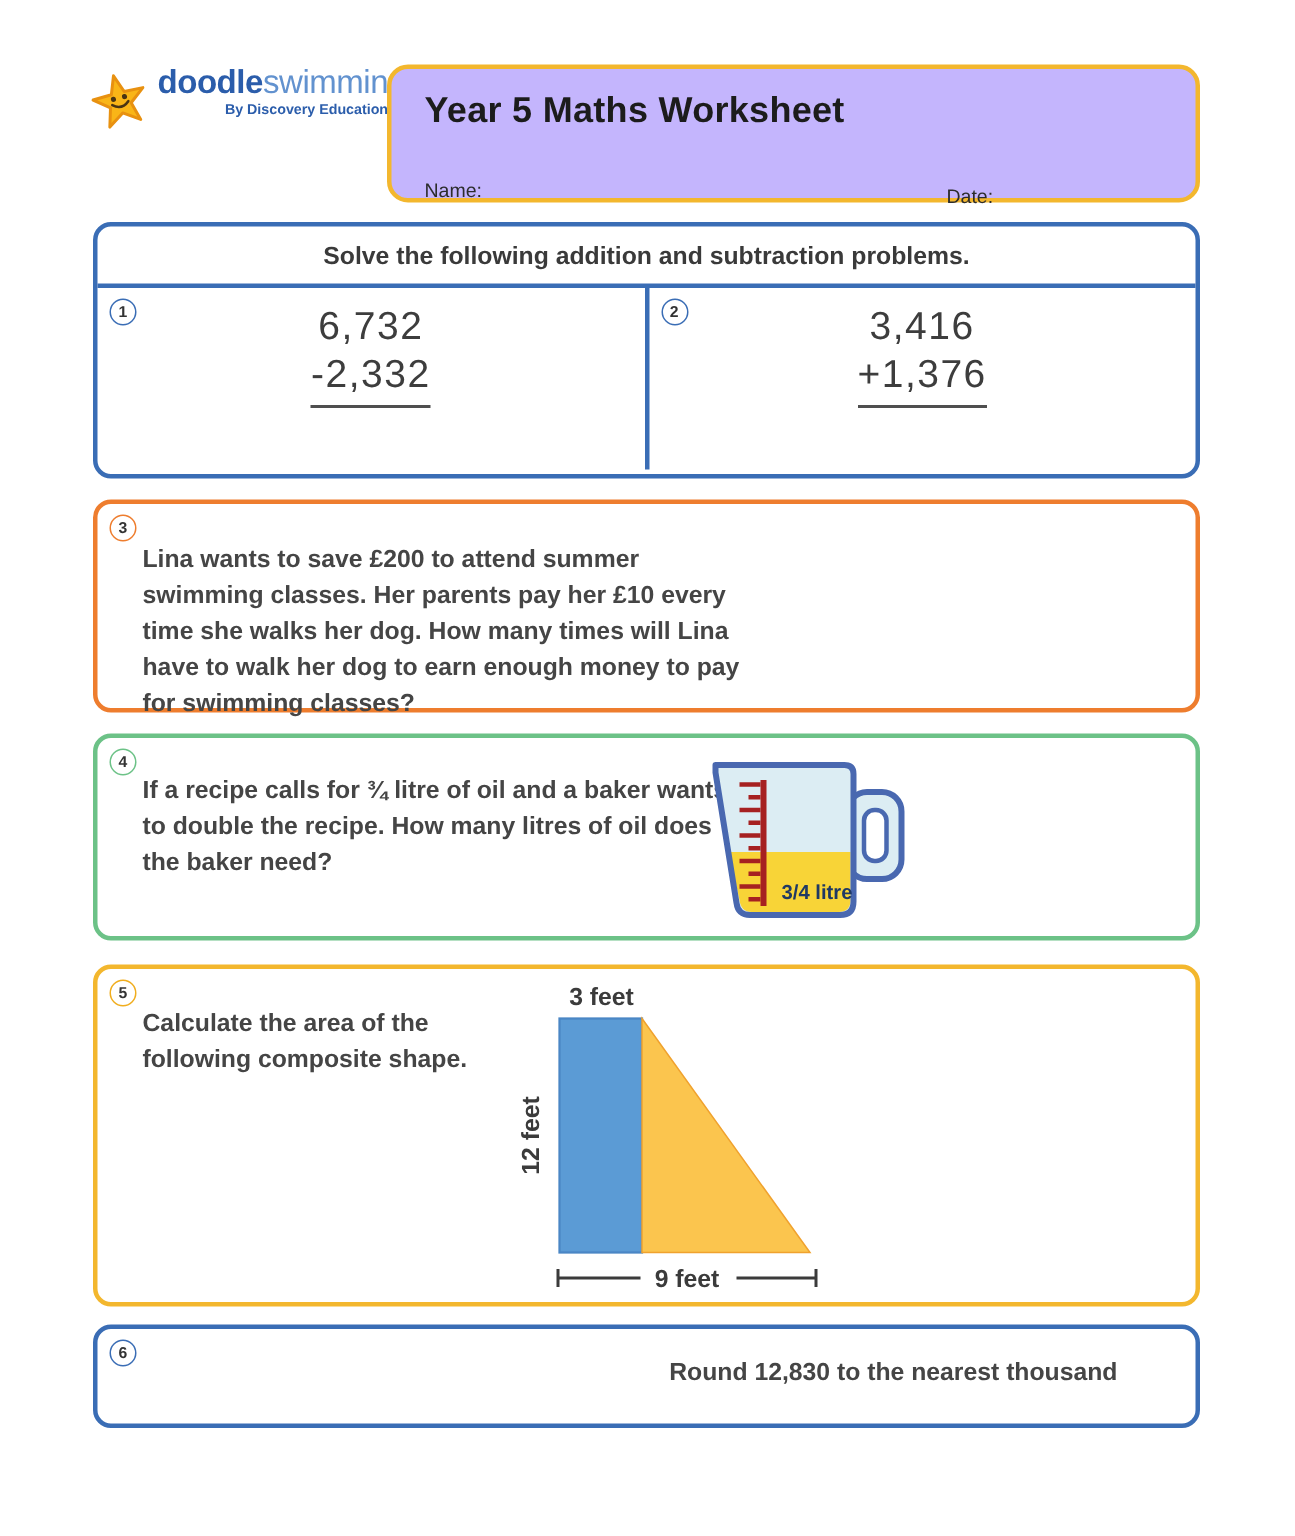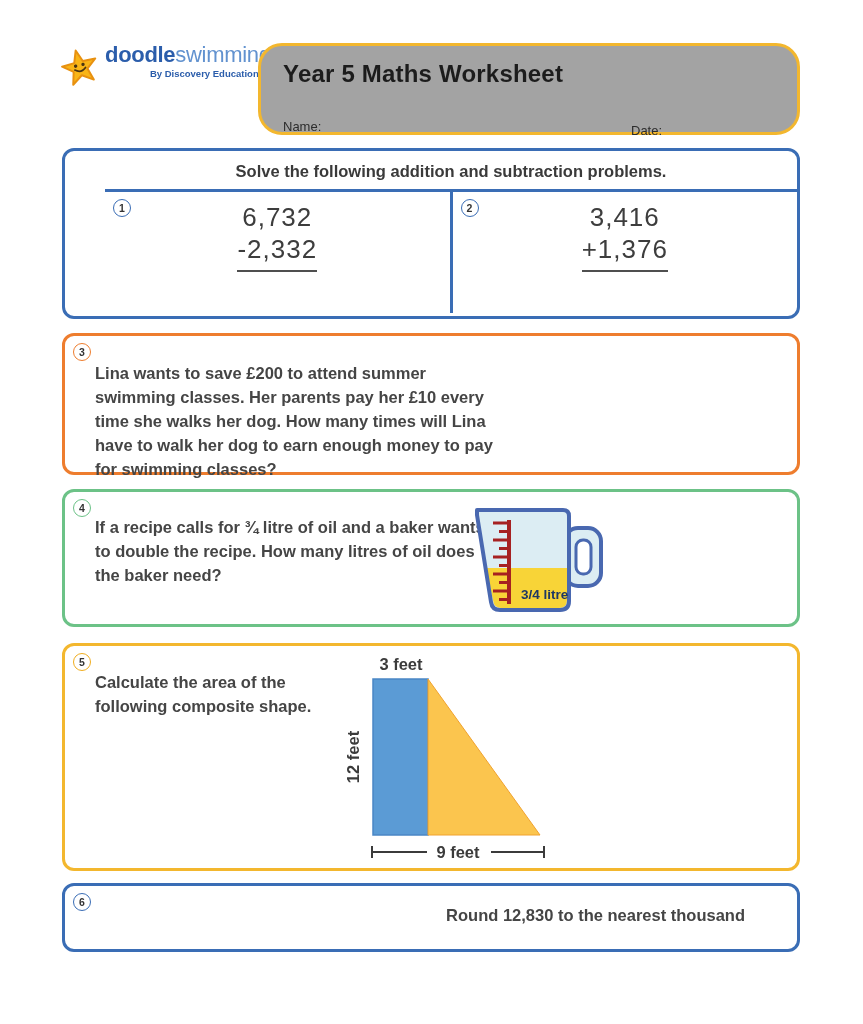--- a/index.html
+++ b/index.html
@@ -14,29 +14,29 @@
   .logo svg { margin-top:4px; }
   .wordmark { line-height:1; }
   .wordmark .row1 { font-size:22px; letter-spacing:-0.3px; }
   .brand-bold { font-weight:bold; color:#2b5dab; }
   .brand-light { font-weight:normal; color:#6292cf; }
   .tagline { font-size:9.5px; font-weight:bold; color:#2b5dab; text-align:right; padding-right:12px; margin-top:3px; }
 
   
   .header-box {
     position:absolute; left:258px; top:43px; width:542px; height:92px;
-    border:3px solid #f3b72e; border-radius:24px; background:#a3a3a3;
+    border:3px solid #f3b72e; border-radius:14px; background:#c4b5fd;
   }
   .header-title { font-size:24px; font-weight:bold; color:#1c1c1c; padding:14px 0 0 22px; letter-spacing:0.2px; }
   .header-fields { position:absolute; left:22px; right:22px; bottom:13px; font-size:13px; color:#2c2c2c; }
   .date-label { position:absolute; left:348px; top:4px; }
   .name-label { position:absolute; left:0; top:0; }
 
   
-  .pbox { position:absolute; left:62px; width:738px; background:#fff; border-radius:12px;padding-left:40px; }
+  .pbox { position:absolute; left:62px; width:738px; background:#fff; border-radius:12px; }
   .b-blue   { border:3px solid #3a6db5; }
   .b-orange { border:3px solid #ee7d2e; }
   .b-green  { border:3px solid #6cc287; }
   .b-yellow { border:3px solid #f3b72e; }
 
   .numcircle {
     position:absolute; left:8px; top:7px; width:18px; height:18px; border-radius:50%;
     display:flex; align-items:center; justify-content:center;
     font-size:10.5px; font-weight:bold; color:#333; background:#fff;
   }

